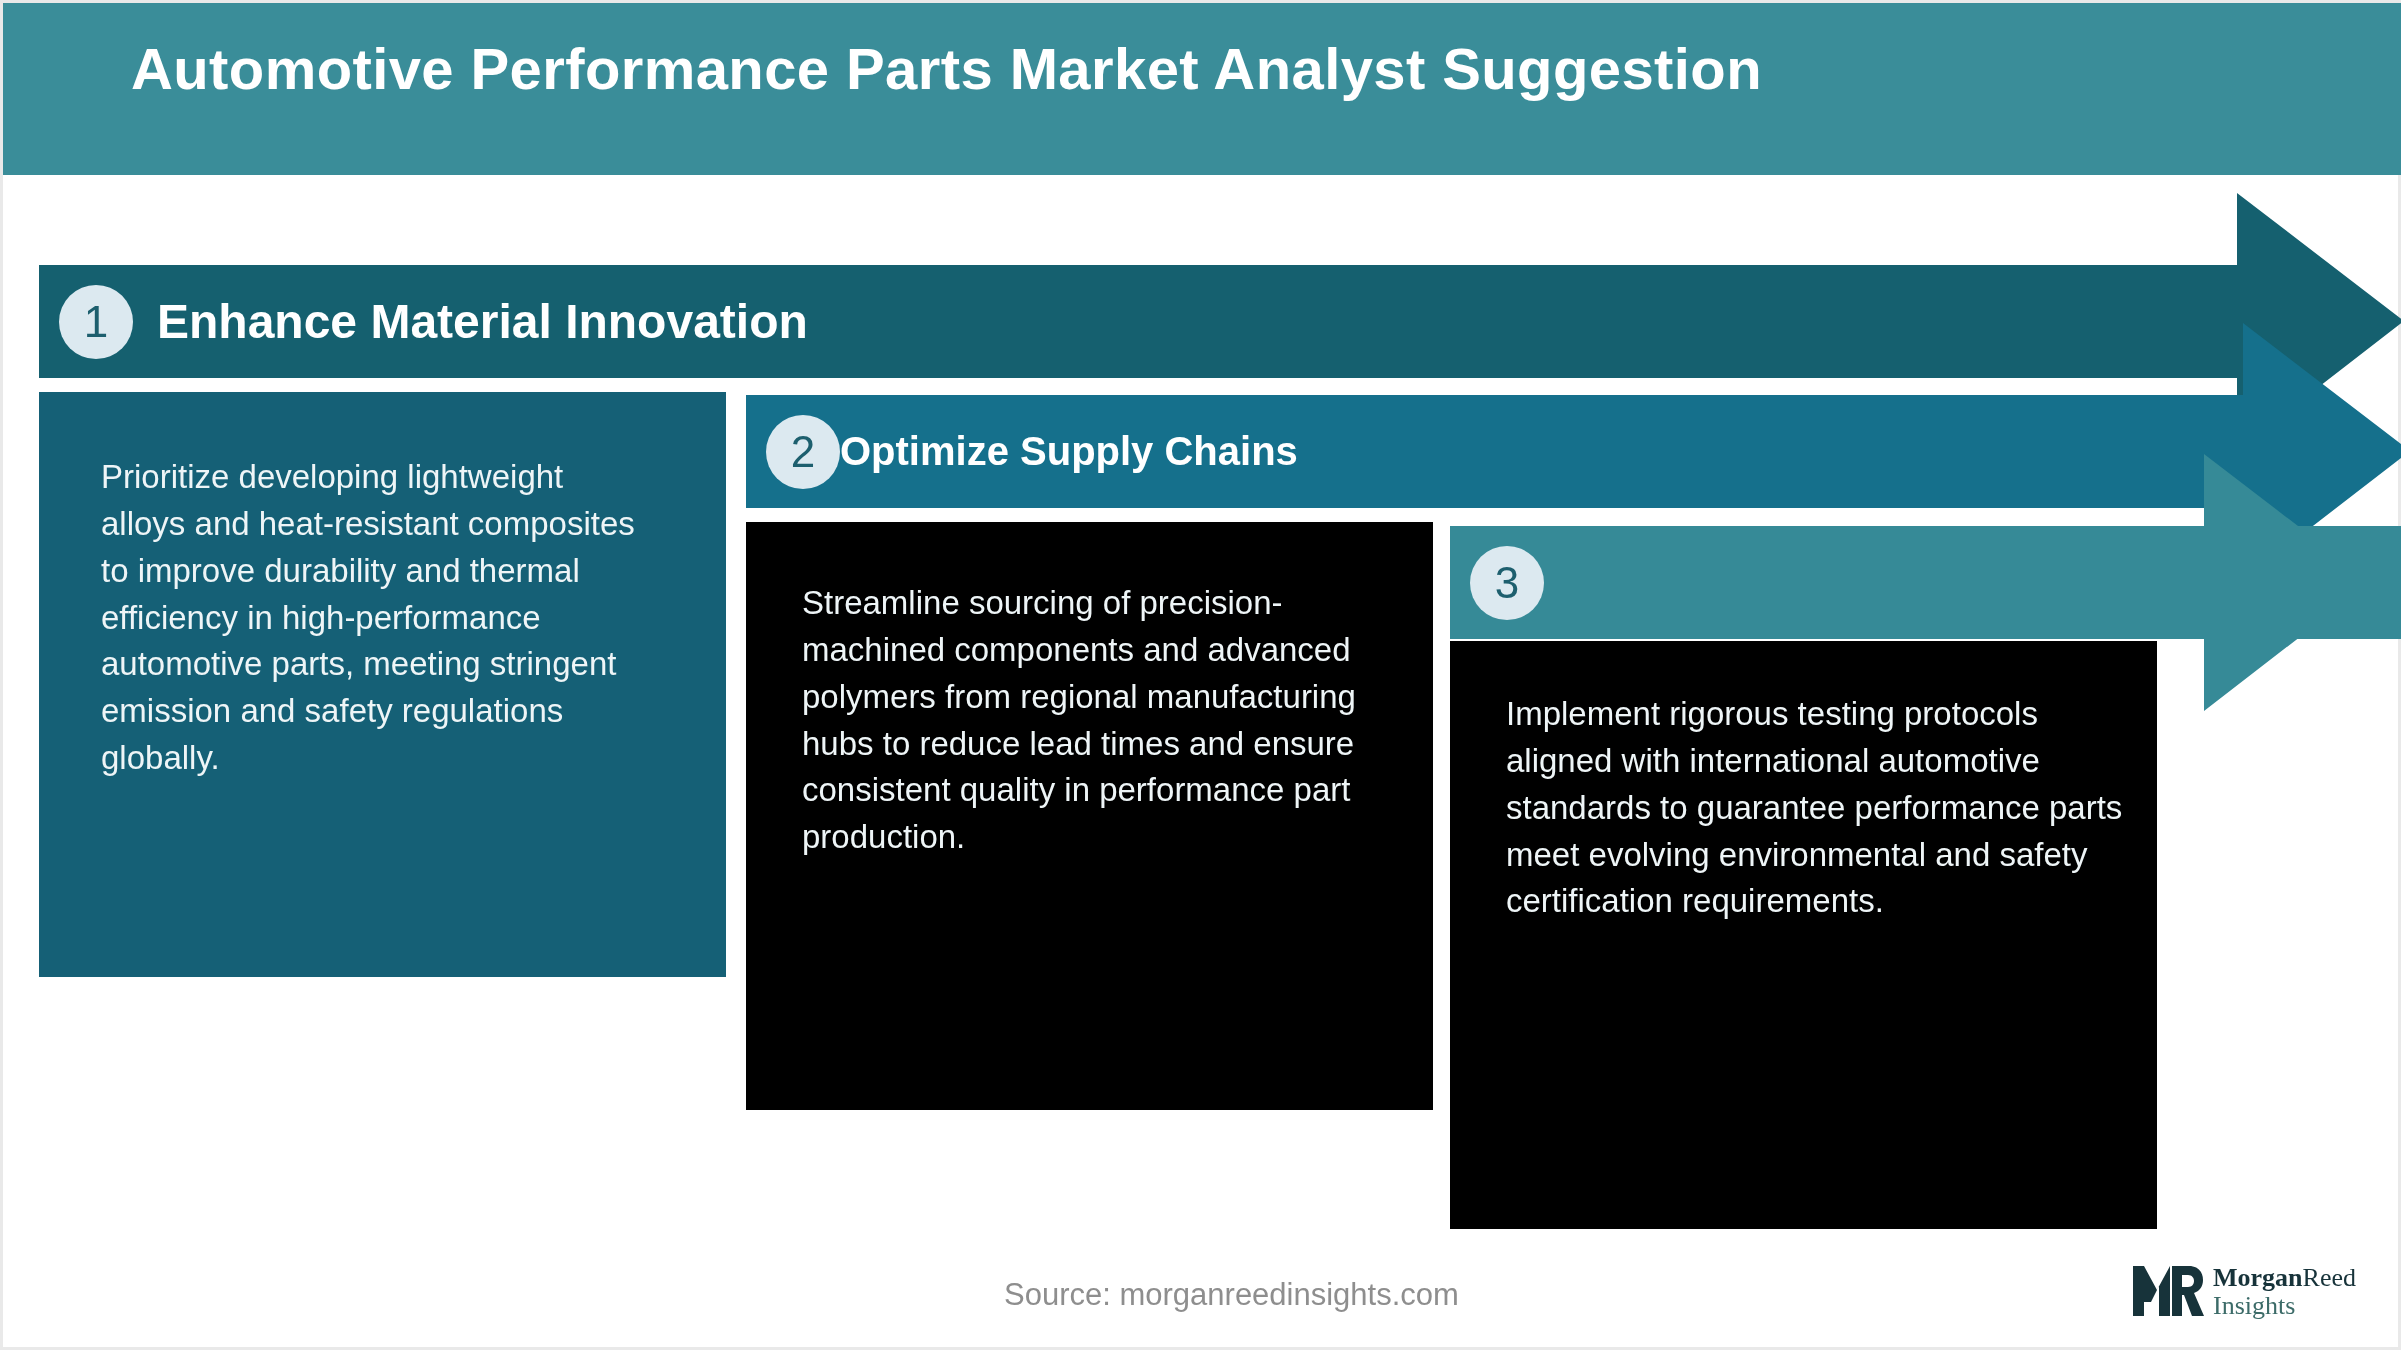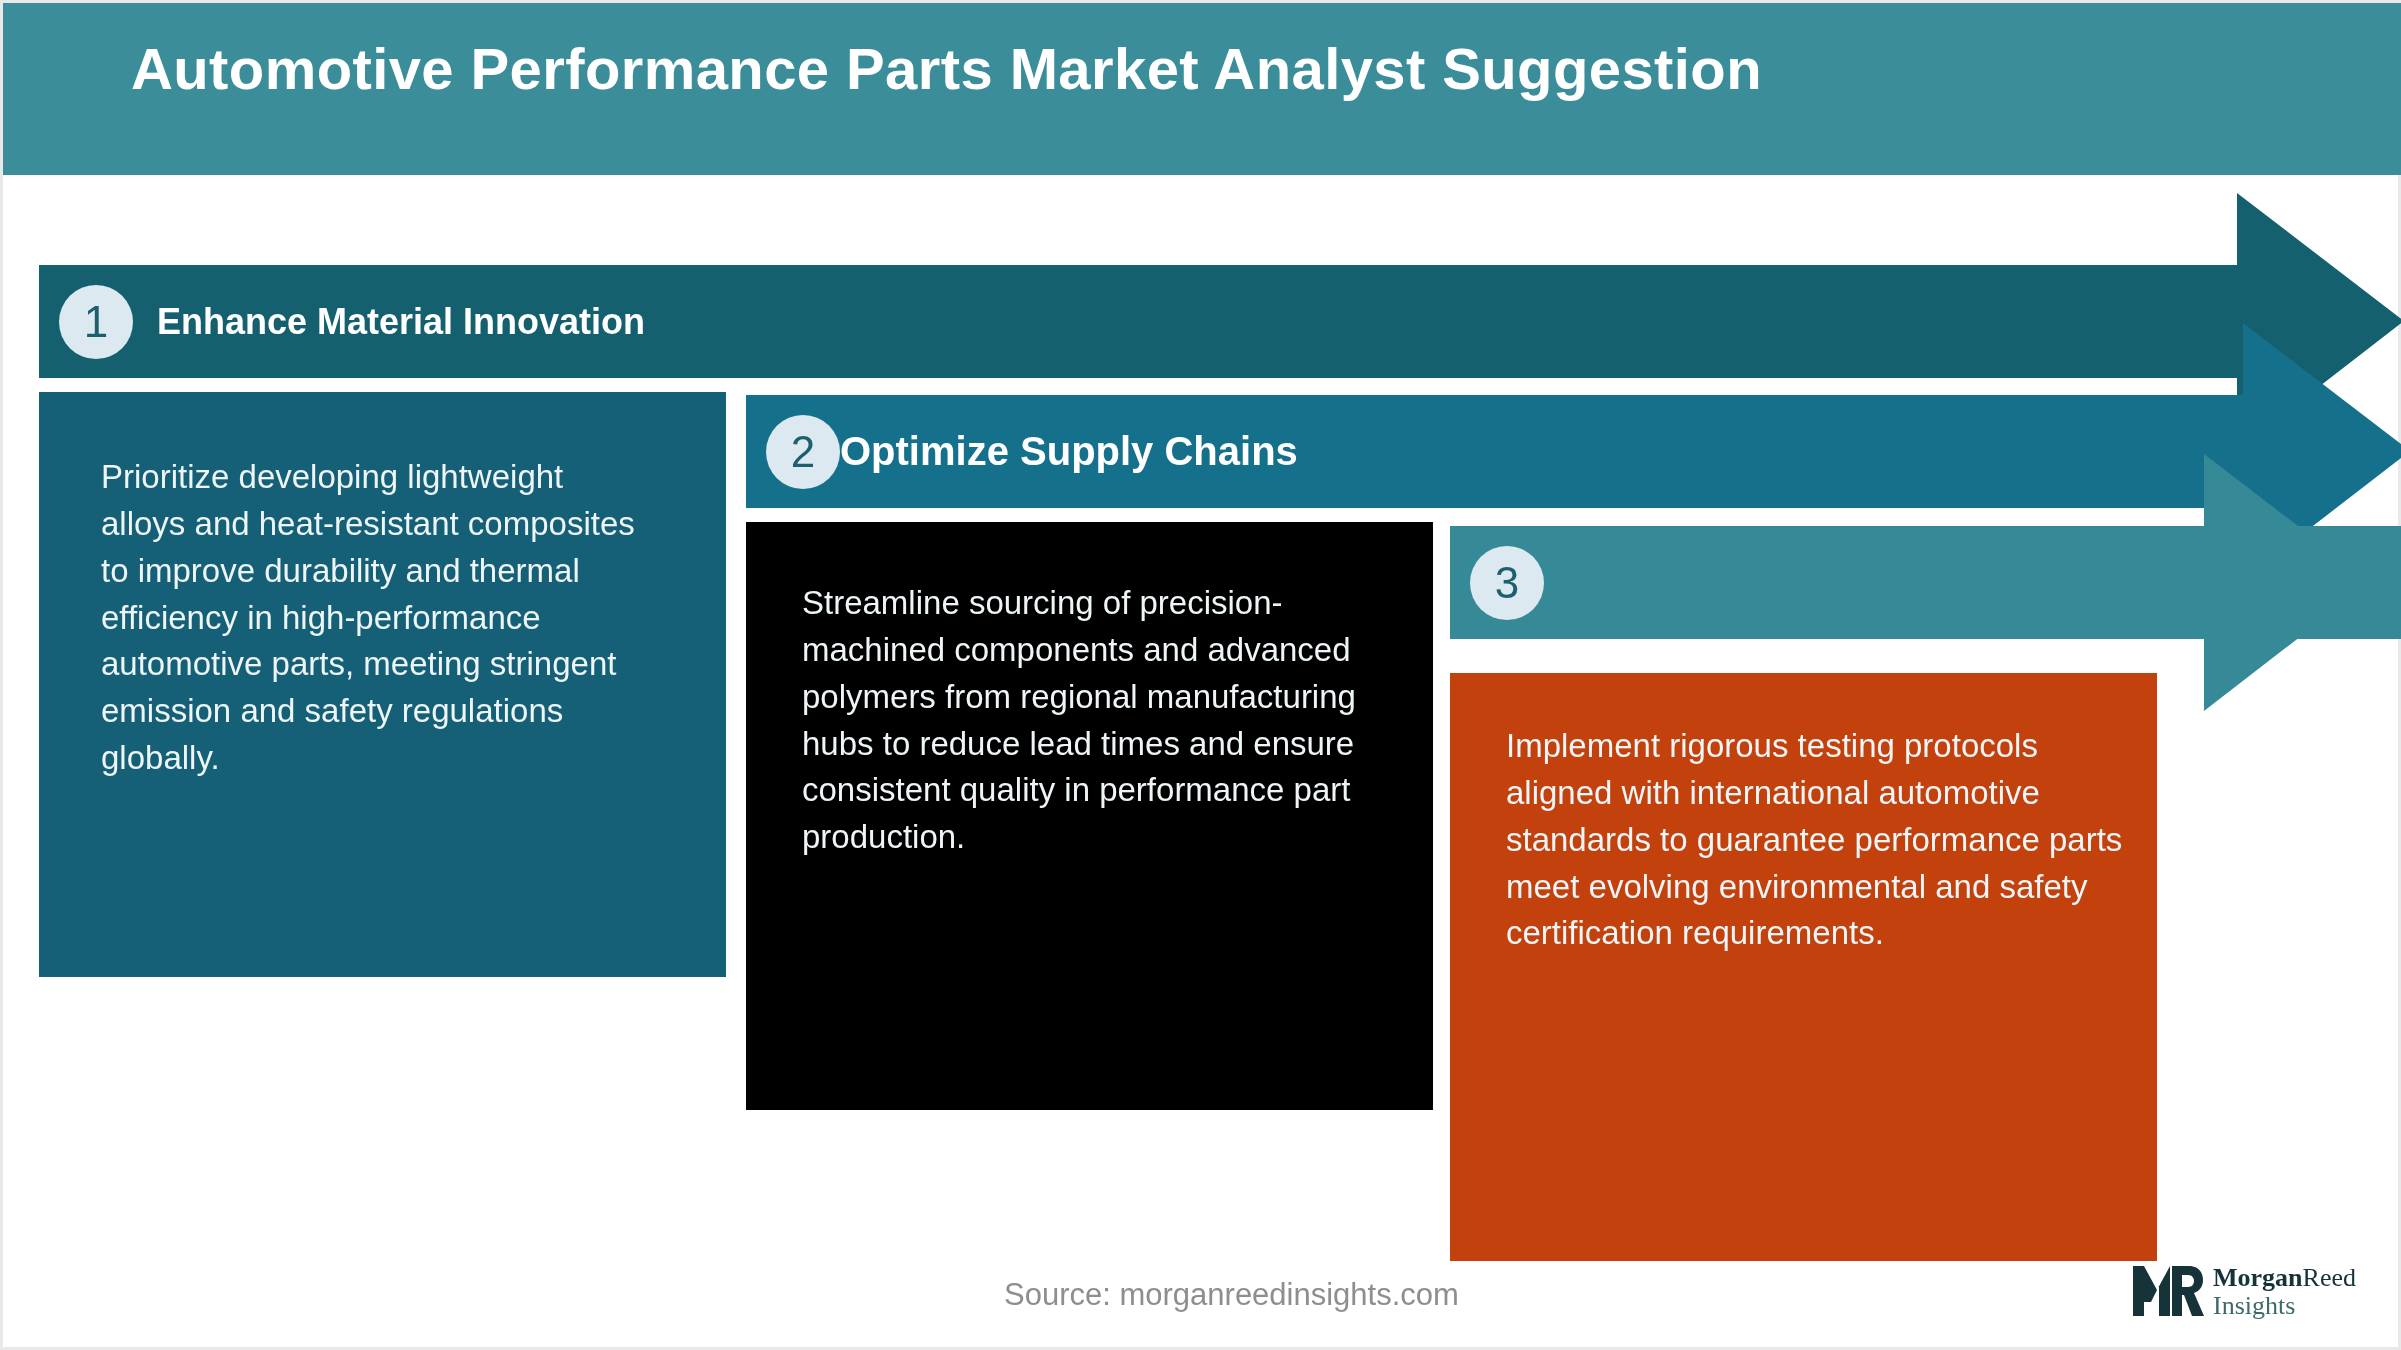--- a/index.html
+++ b/index.html
@@ -76,21 +76,21 @@
   }
 
   
   #banner-1 {
     left:36px; top:262px;
     width:2151px; height:113px;
     background:#15606f;
     padding-left:20px;
   }
   #banner-1 .badge { width:74px; height:74px; }
-  #banner-1 .banner-title { font-size:36px; margin-left:24px; }
+  #banner-1 .banner-title { font-size:48px; margin-left:24px; }
 
   #panel-1 {
     left:36px; top:389px;
     width:687px; height:585px;
     background:#156076;
   }
   #panel-1 .panel-text {
     position:absolute;
     left:62px; top:62px;
     width:548px;
@@ -123,23 +123,23 @@
   #banner-3 {
     left:1447px; top:523px;
     width:1456px; height:113px;
     background:#368a97;
     padding-left:20px;
   }
   #banner-3 .badge { width:74px; height:74px; }
   #banner-3 .banner-title { font-size:40px; margin-left:24px; }
 
   #panel-3 {
-    left:1447px; top:670px;
+    left:1447px; top:638px;
     width:707px; height:588px;
-    background:#c2410c;
+    background:#000000;
   }
   #panel-3 .panel-text {
     position:absolute;
     left:56px; top:50px;
     width:622px;
     font-size:33px;
   }
 
   
   #source-text {

